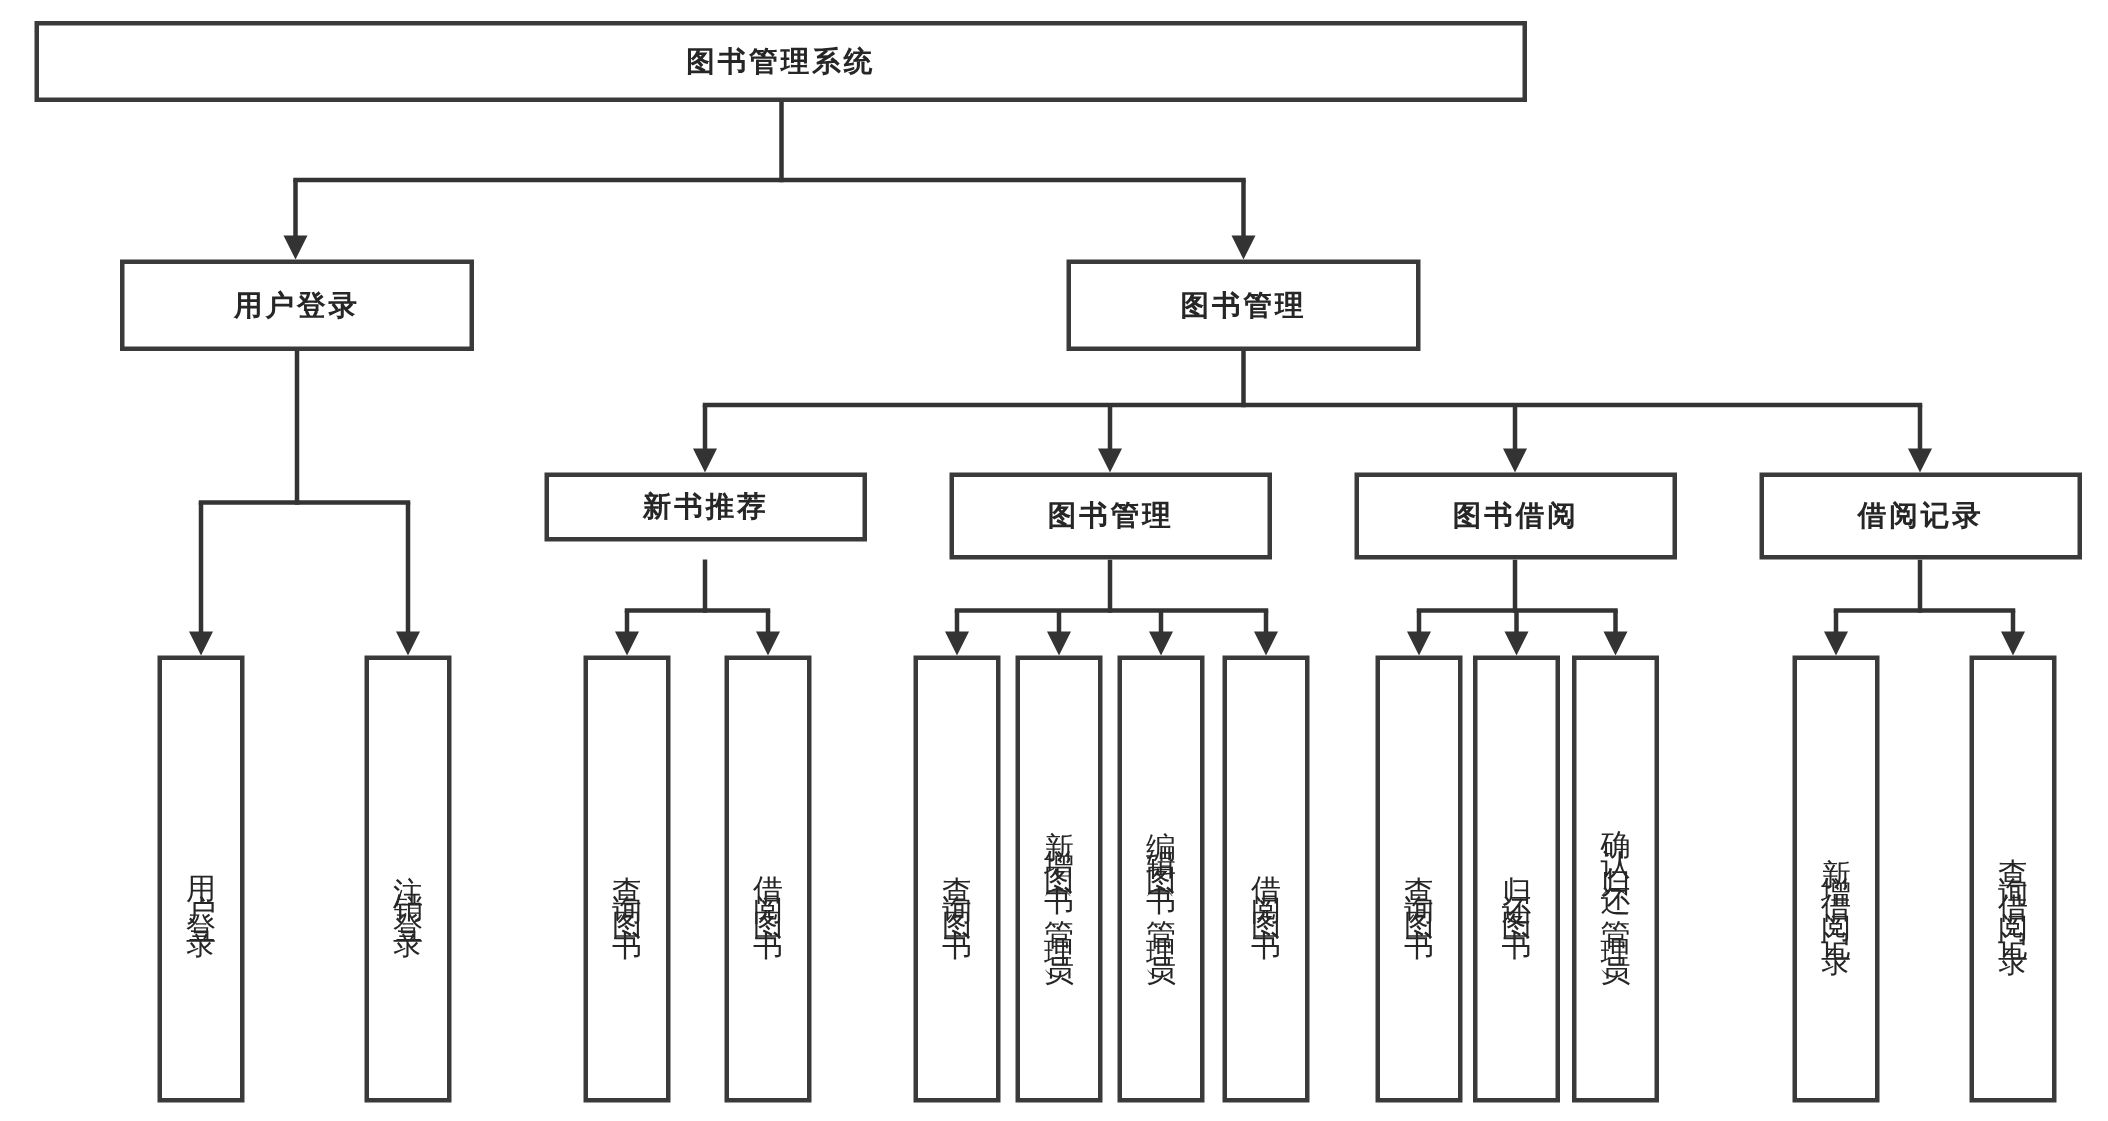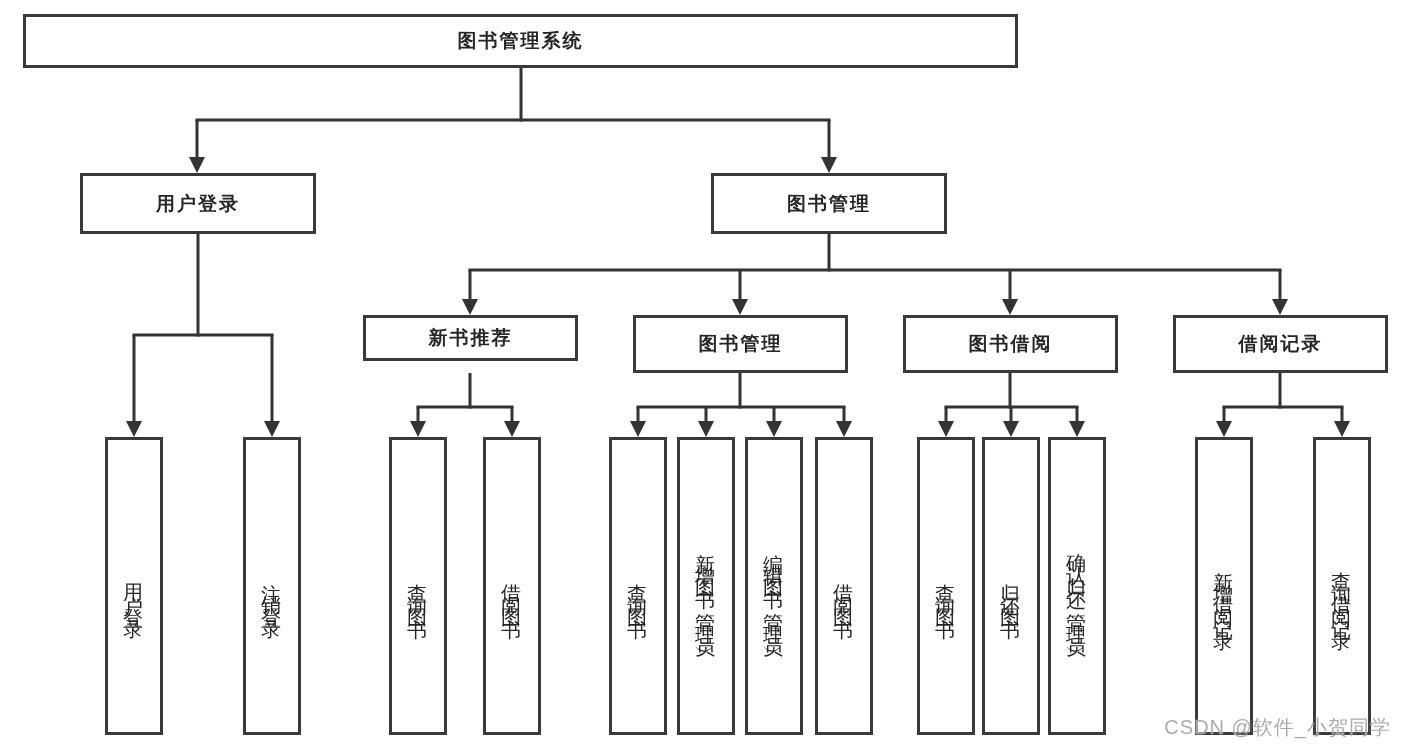--- a/index.html
+++ b/index.html
@@ -177,14 +177,13 @@
     <span class="vlabel">确认归还（管理员）</span>
   </div>
 
   <div class="node" style="left:1195px; top:437px; width:58px; height:298px;">
     <span class="vlabel">新增借阅记录</span>
   </div>
   <div class="node" style="left:1313px; top:437px; width:58px; height:298px;">
     <span class="vlabel">查询借阅记录</span>
   </div>
 
-  <div id="watermark">CSDN @软件_小贺同学</div>
 </div>
 
 </body></html>

